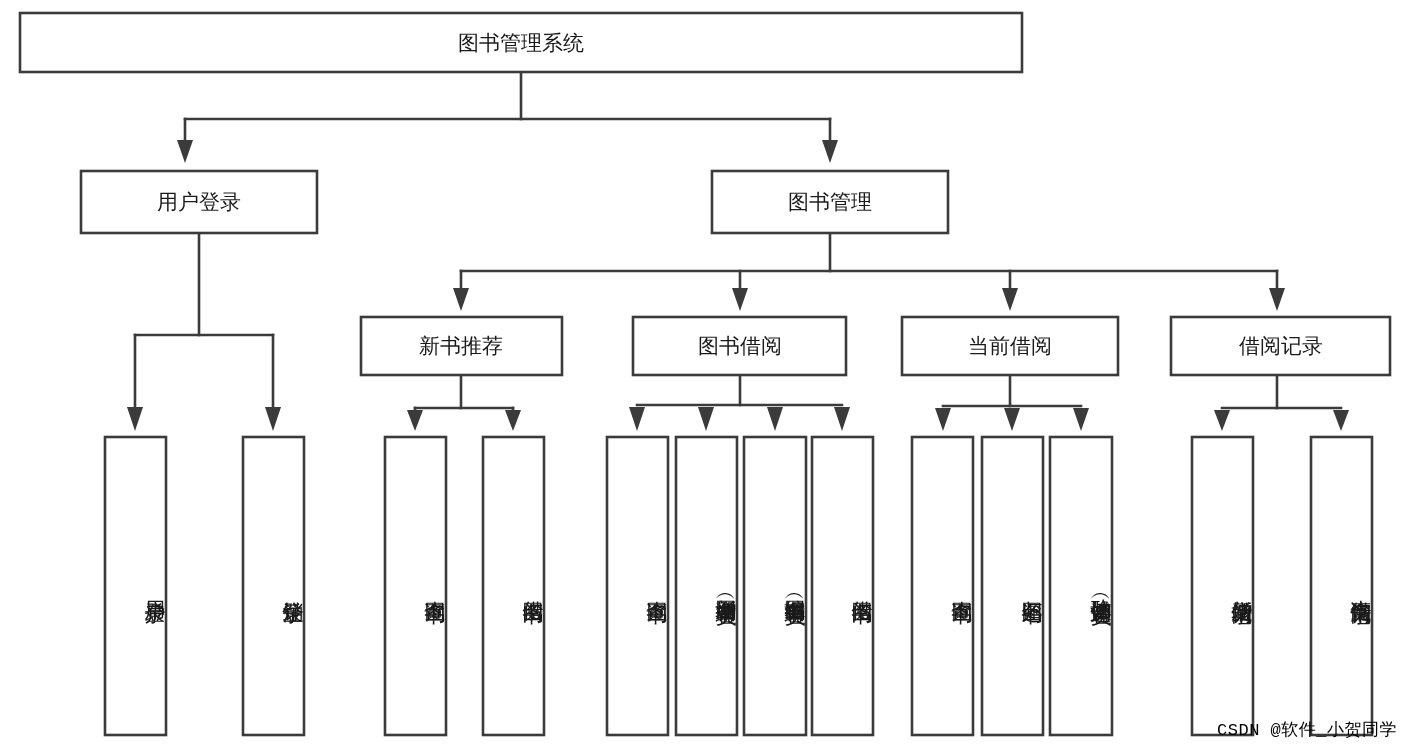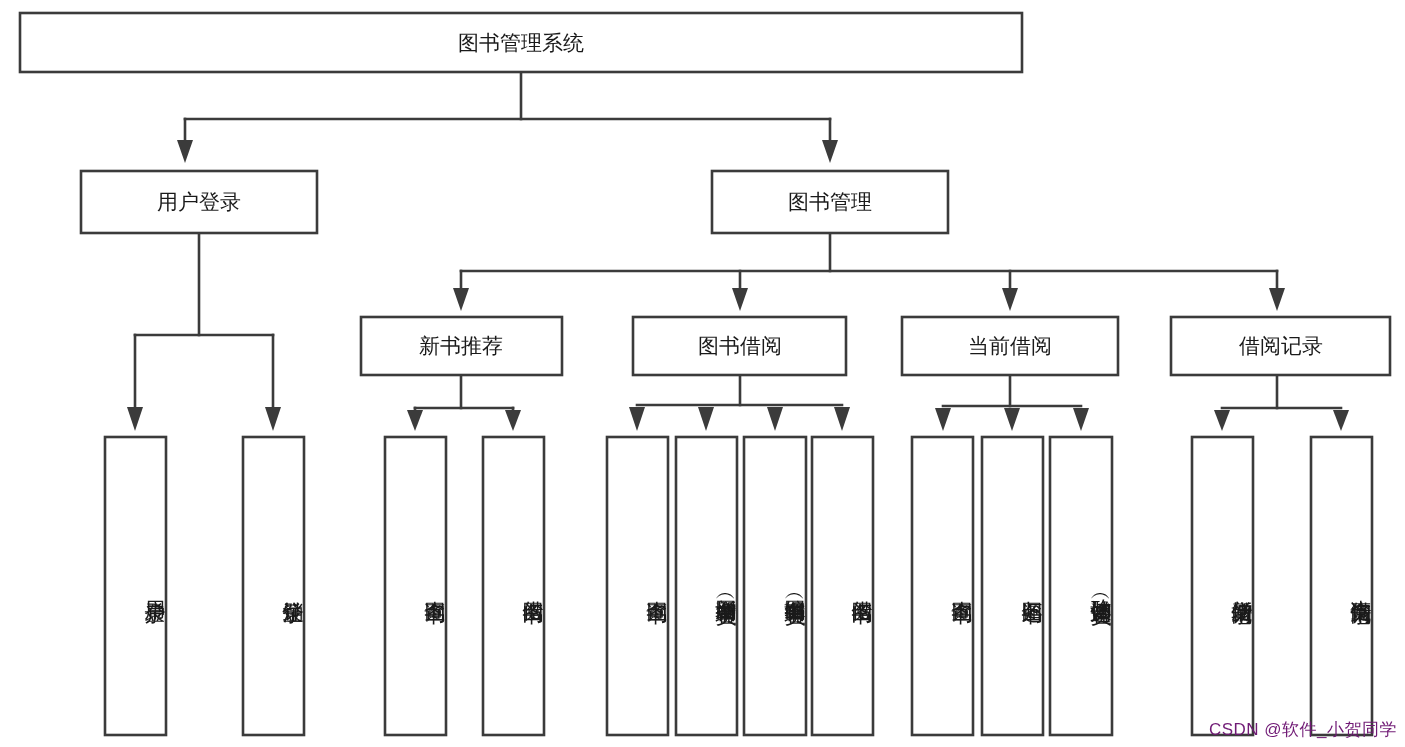--- a/index.html
+++ b/index.html
@@ -62,22 +62,22 @@
     letter-spacing: 1px;
     white-space: nowrap;
     pointer-events: none;
     font-family: "Liberation Sans", "DejaVu Sans", sans-serif;
   }
   .watermark {
     position: absolute;
     right: 8px;
     bottom: 6px;
     font-size: 17px;
-    color: #701a75;
-    font-family: Liberation Sans, sans-serif;
+    color: #000000;
+    font-family: Liberation Mono, monospace;
     letter-spacing: 0.5px;
     white-space: nowrap;
     pointer-events: none;
   }
 </style>
 </head>
 <body>
 
 <div id="diagram-root">
 

